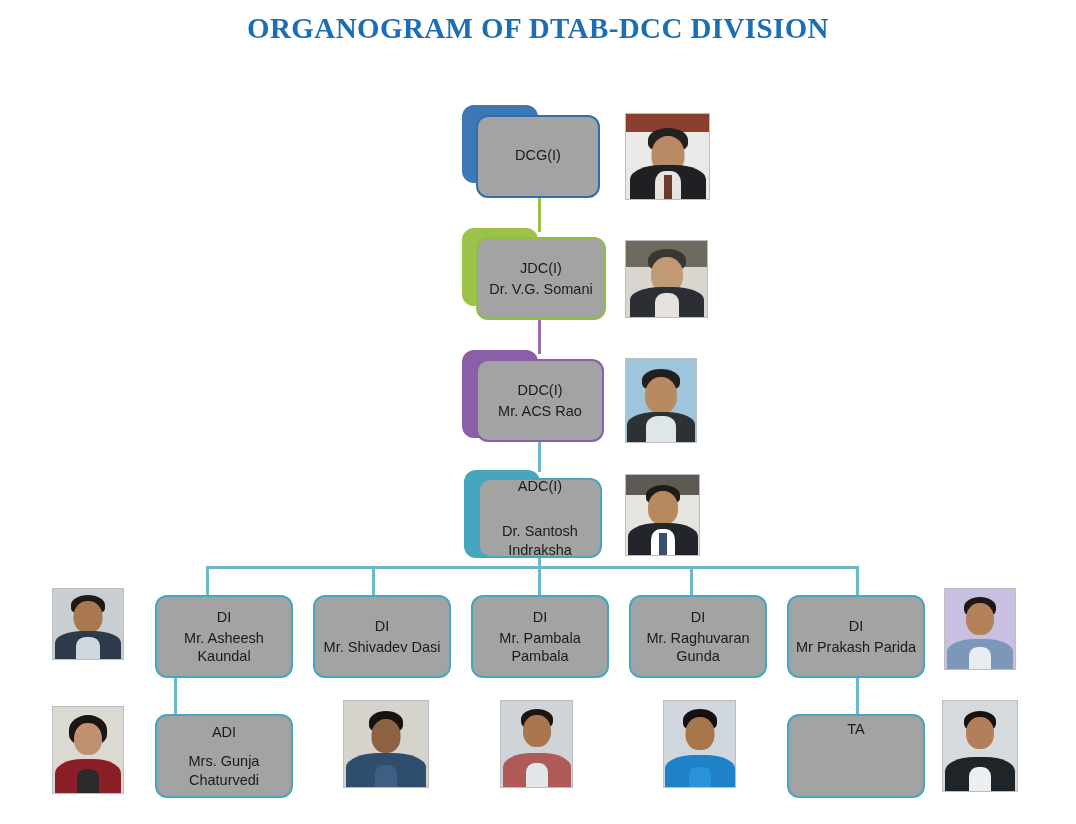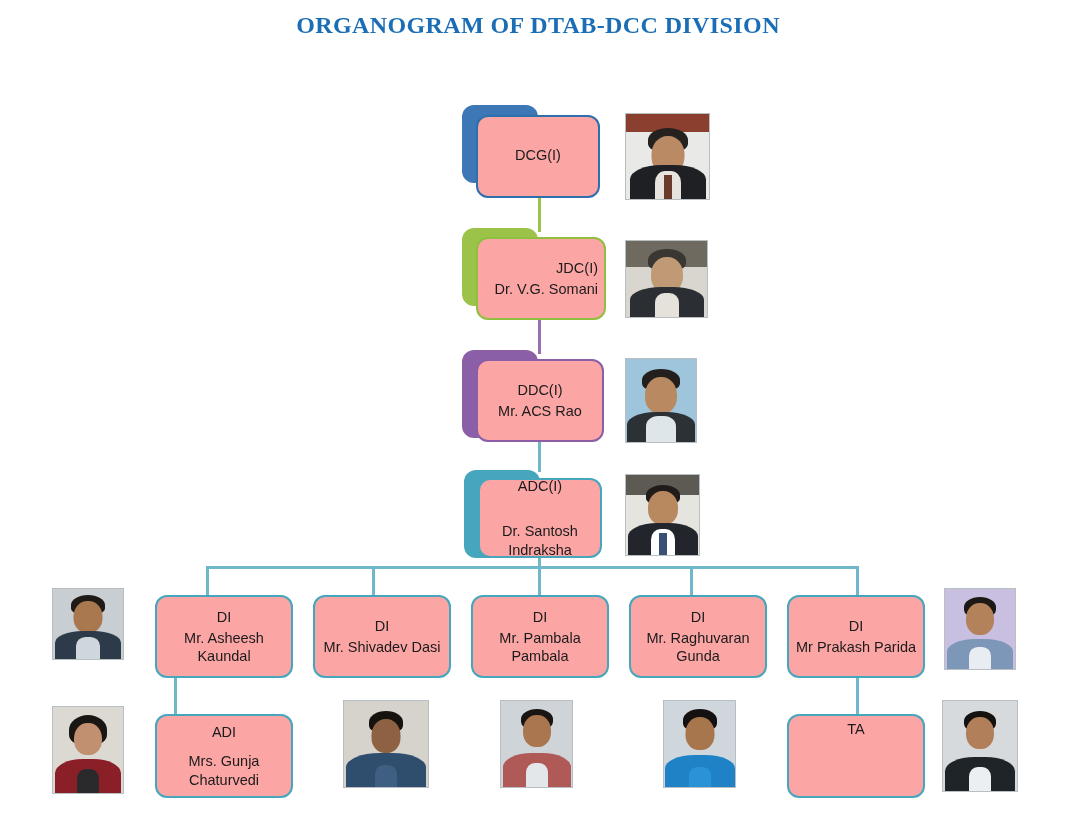--- a/index.html
+++ b/index.html
@@ -22,41 +22,41 @@
 
   
   .title {
     position: absolute;
     top: 12px;
     left: 0;
     width: 1076px;
     text-align: center;
     font-family: "Liberation Serif", serif;
     font-weight: bold;
-    font-size: 24px;
+    font-size: 29px;
     letter-spacing: 0.4px;
     color: #1b6eb5;
   }
 
   
   .line {
     position: absolute;
     background: #6fb8c9;
   }
   .line.v { width: 3px; }
   .line.h { height: 3px; }
   .line.green { background: #9bc34a; }
   .line.purple { background: #9a6fb0; }
 
   
   .node {
     position: absolute;
     box-sizing: border-box;
     border-radius: 12px;
-    background: #fca5a5;
+    background: #a3a3a3;
     text-align: center;
     display: flex;
     flex-direction: column;
     align-items: center;
     justify-content: center;
     font-size: 14.5px;
     color: #1b1b1b;
     line-height: 1.25;
     padding: 4px 6px;
   }
@@ -165,21 +165,21 @@
       <div class="ph-bg" style="top:0; height:18px; background:#8b3f2f;"></div>
       <div class="ph-hair" style="top:14px; width:40px; height:24px; background:#25211f;"></div>
       <div class="ph-head" style="top:22px; width:33px; height:38px; background:#b98a63;"></div>
       <div class="ph-body" style="width:76px; height:34px; background:#1e2024;"></div>
       <div class="ph-shirt" style="width:26px; height:28px; background:#e7e3de;"></div>
       <div class="ph-tie" style="height:24px; background:#6a3a2c;"></div>
     </div>
   </div>
 
   <div class="shadowbox green" style="left:462px; top:228px; width:76px; height:78px;"></div>
-  <div class="node green" style="left:476px; top:237px; width:130px; height:83px;align-items:flex-end;">
+  <div class="node green" style="left:476px; top:237px; width:130px; height:83px;">
     <div class="role">JDC(I)</div>
     <div class="person">Dr. V.G. Somani</div>
   </div>
   <div class="photo" style="left:625px; top:240px; width:83px; height:78px;">
     <div class="ph-inner">
       <div class="ph-bg" style="background:#d9d6cf;"></div>
       <div class="ph-bg" style="top:0; height:26px; background:#6f6a60;"></div>
       <div class="ph-hair" style="top:8px; width:38px; height:22px; background:#3a3632;"></div>
       <div class="ph-head" style="top:16px; width:32px; height:36px; background:#c09a74;"></div>
       <div class="ph-body" style="width:74px; height:30px; background:#2b2e33;"></div>

